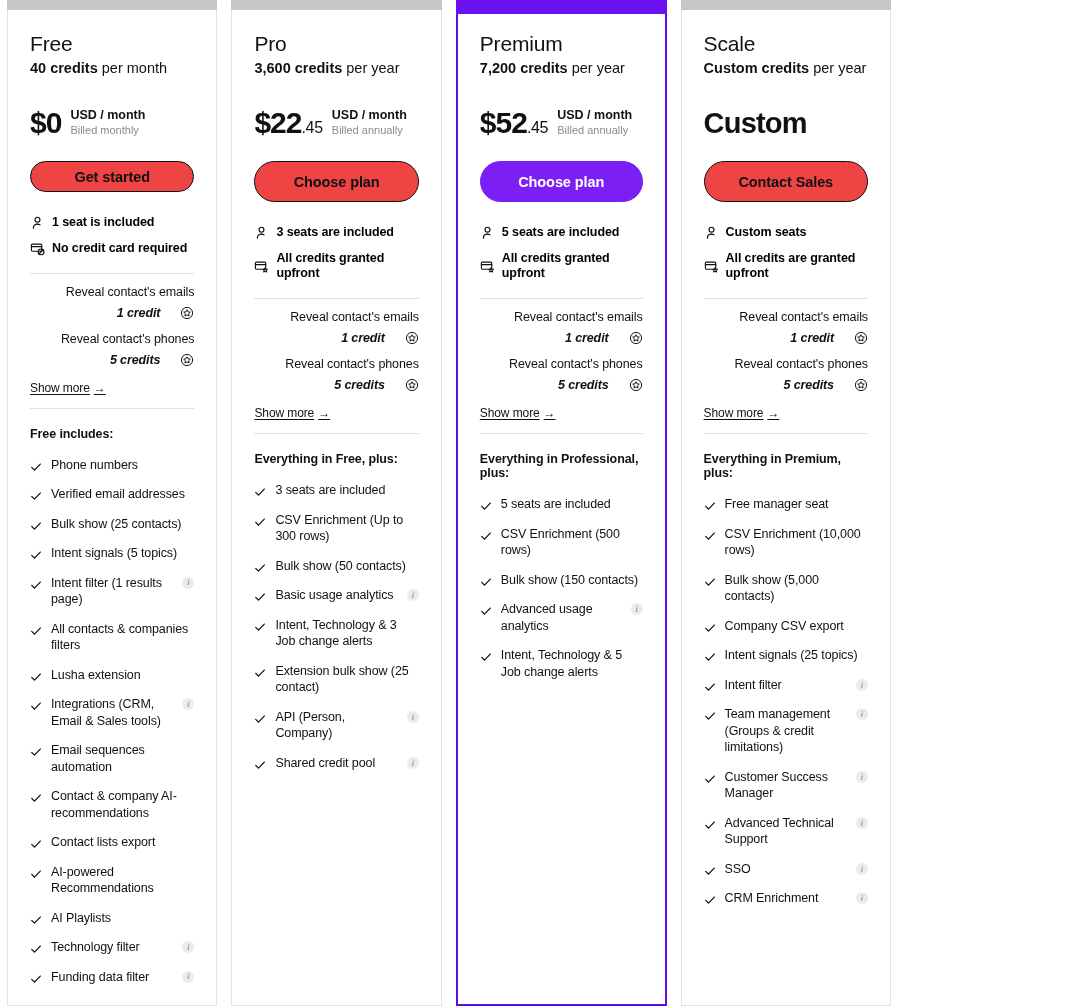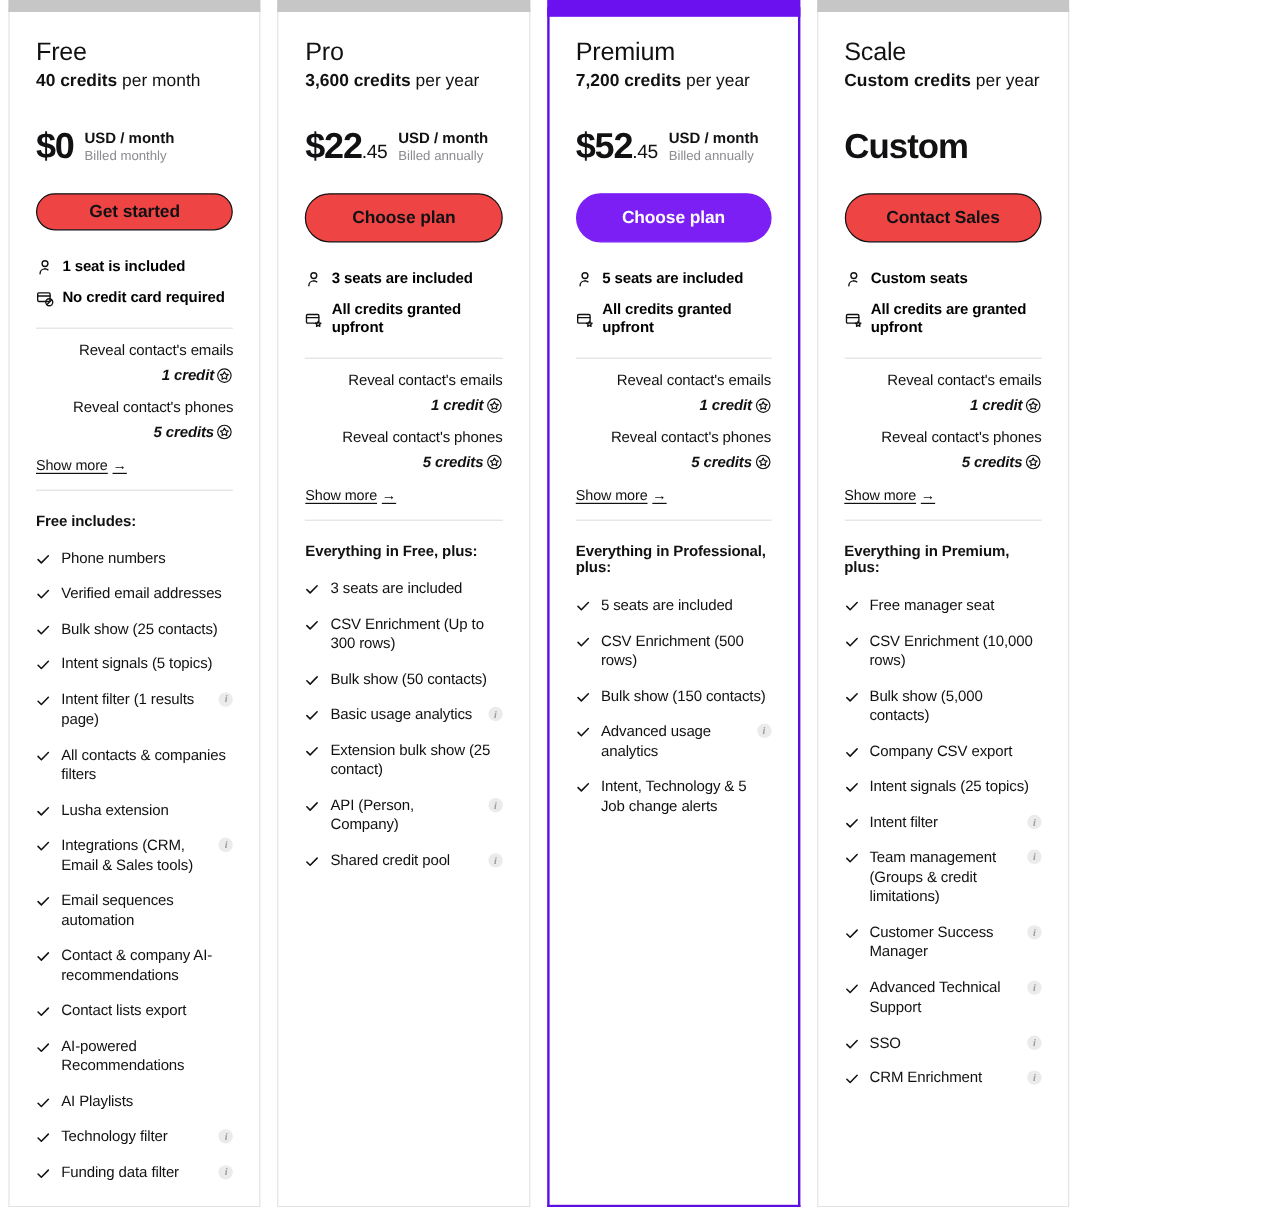--- a/index.html
+++ b/index.html
@@ -161,21 +161,21 @@
 
   
   .credits-block { margin-top: 11px; display: flex; flex-direction: column; gap: 12px; }
   .credit-row { display: flex; align-items: flex-end; justify-content: space-between; gap: 6px; flex-direction: column; }
   .credit-label {
     font-size: 12.5px;
     color: #111113;
     letter-spacing: -0.1px;
     line-height: 1.2;
   }
-  .credit-right { display: flex; align-items: center; gap: 2px; }
+  .credit-right { display: flex; align-items: center; gap: 20px; }
   .credit-val {
     font-size: 12.5px;
     font-style: italic;
     font-weight: 700;
     color: #111113;
     letter-spacing: -0.1px;
     white-space: nowrap;
   }
   .star-icon { width: 14px; height: 14px; flex: 0 0 14px; display: block; }
 
@@ -491,20 +491,26 @@
             <span class="check"><svg viewBox="0 0 14 14" width="12" height="12" fill="none" stroke="#111113" stroke-width="1.5" stroke-linecap="round" stroke-linejoin="round">
                 <path d="M2 7.4l3.2 3.2L12 3.6"></path>
               </svg></span>
             <span class="feat-text">Basic usage analytics</span>
             <span class="info-icon">i</span>
           </div>
           <div class="feat">
             <span class="check"><svg viewBox="0 0 14 14" width="12" height="12" fill="none" stroke="#111113" stroke-width="1.5" stroke-linecap="round" stroke-linejoin="round">
                 <path d="M2 7.4l3.2 3.2L12 3.6"></path>
               </svg></span>
+            <span class="feat-text">Intent, Technology &amp; 3 Job change alerts</span>
+          </div>
+          <div class="feat">
+            <span class="check"><svg viewBox="0 0 14 14" width="12" height="12" fill="none" stroke="#111113" stroke-width="1.5" stroke-linecap="round" stroke-linejoin="round">
+                <path d="M2 7.4l3.2 3.2L12 3.6"></path>
+              </svg></span>
             <span class="feat-text">Extension bulk show (25 contact)</span>
           </div>
           <div class="feat">
             <span class="check"><svg viewBox="0 0 14 14" width="12" height="12" fill="none" stroke="#111113" stroke-width="1.5" stroke-linecap="round" stroke-linejoin="round">
                 <path d="M2 7.4l3.2 3.2L12 3.6"></path>
               </svg></span>
             <span class="feat-text">API (Person, Company)</span>
             <span class="info-icon">i</span>
           </div>
           <div class="feat">

